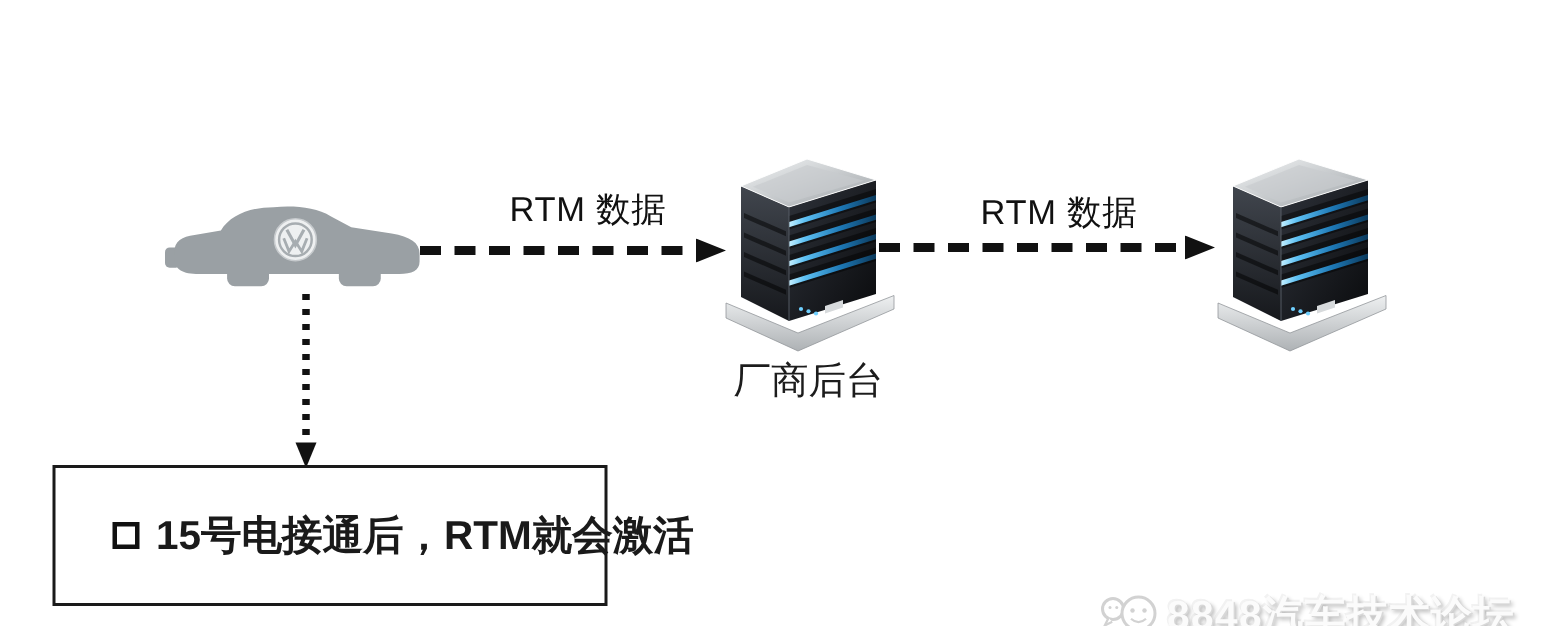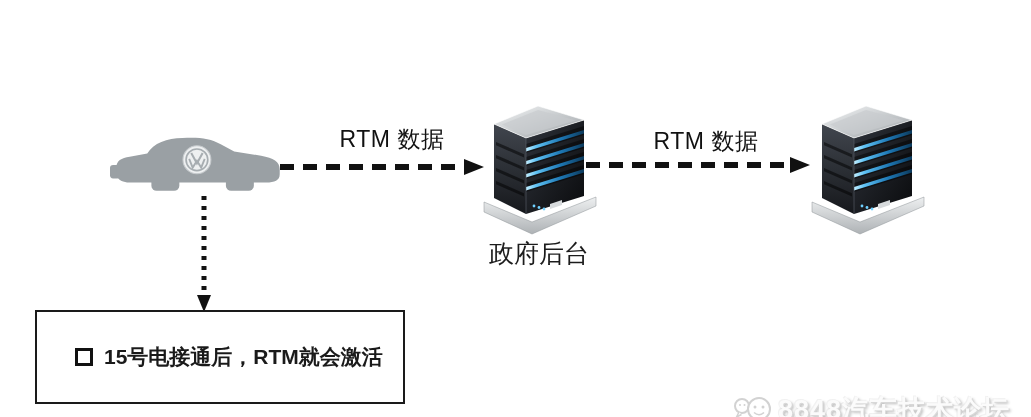--- a/index.html
+++ b/index.html
@@ -19,21 +19,21 @@
   .note-box{
     left:35px;top:270px;width:370px;height:94px;
     border:2px solid #1a1a1a;background:#fff;box-sizing:border-box;
     display:flex;flex-direction:column;justify-content:center;gap:12px;
     padding-left:38px;
   }
   .note-item{display:flex;align-items:center;gap:11px;}
   .note-bullet{
     width:12px;height:12px;border:3px solid #111;flex:0 0 auto;background:#fff;
   }
-  .note-text{font-size:21px;font-weight:700;color:#1a1a1a;white-space:nowrap;}
+  .note-text{font-size:27px;font-weight:700;color:#1a1a1a;white-space:nowrap;}
   .watermark{
     left:732px;top:352px;display:flex;align-items:center;gap:4px;
   }
   .watermark-text{
     font-size:27px;font-weight:700;letter-spacing:1px;color:#fbfbfb;
     text-shadow:1px 1px 0 #d8d8d8, 2px 2px 3px #b9b9b9, -1px -1px 0 #f2f2f2;
     white-space:nowrap;
   }
 </style>
 </head>
@@ -118,21 +118,21 @@
       <polygon points="18,85 46,97.2 46,100.5 18,88.3"></polygon>
     </g>
     <line x1="48" y1="42" x2="48" y2="118" stroke="#5a616a" stroke-width="1" opacity="0.6"></line>
     <g>
       <circle cx="56" cy="110" r="1.4" fill="#6fd0ff"></circle>
       <circle cx="61" cy="111.5" r="1.4" fill="#6fd0ff"></circle>
       <circle cx="66" cy="113" r="1.4" fill="#6fd0ff"></circle>
       <polygon points="72,108 84,104 84,109 72,113" fill="#d7dadc"></polygon>
     </g>
   </svg>
-  <div class="abs node-caption" style="left:454px;top:197px;">政府后台</div>
+  <div class="abs node-caption" style="left:454px;top:197px;">厂商后台</div>
 
   <svg class="abs" style="left:806px;top:56px;" width="122" height="148" viewBox="0 0 122 148">
     <polygon points="6,106 54,126 118,101 118,110 54,138 6,116" fill="url(#gBase)" stroke="#8d9296" stroke-width="0.5"></polygon>
     <polygon points="16,28 48,42 48,118 16,102" fill="url(#gLeft)"></polygon>
     <polygon points="48,42 106,24 106,100 48,118" fill="url(#gRight)"></polygon>
     <polygon points="16,28 60,10 106,24 48,42" fill="url(#gTop)" stroke="#ffffff" stroke-width="0.6"></polygon>
     <polygon points="24,28.5 60,14 98,24.5 48,39" fill="#c7cbce" opacity="0.65"></polygon>
     <g>
       <polygon points="48,48 106,30 106,39 48,57" fill="#000" opacity="0.45"></polygon>
       <polygon points="48,52 106,34 106,37.5 48,55.5" fill="url(#gBlue)"></polygon>

